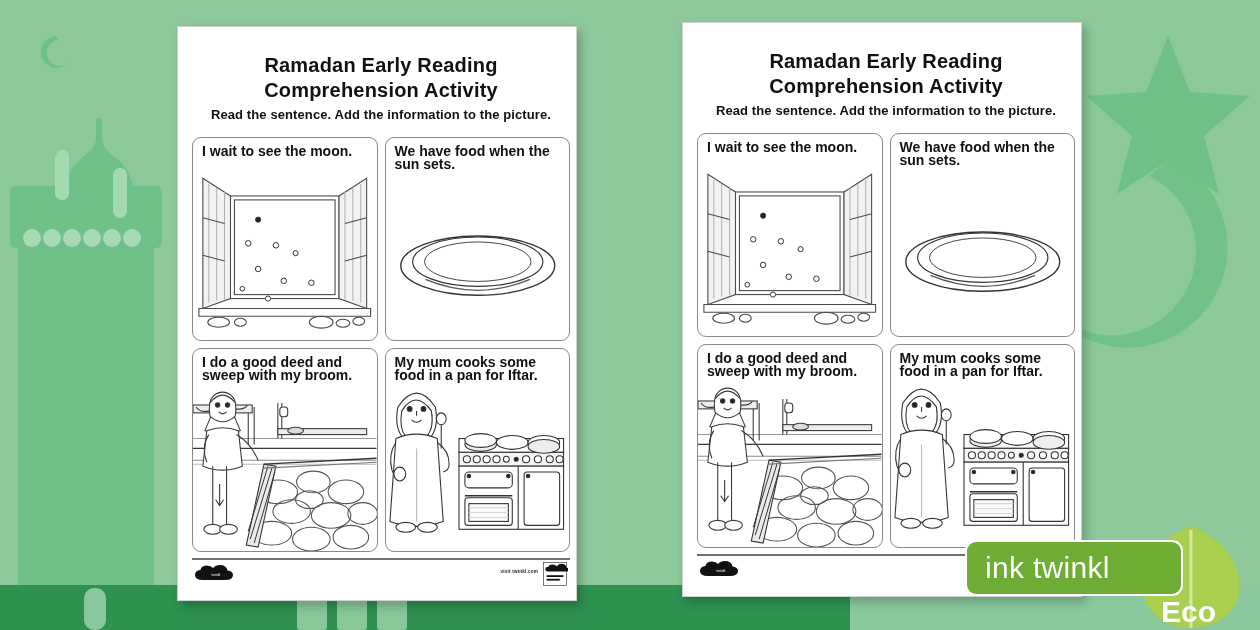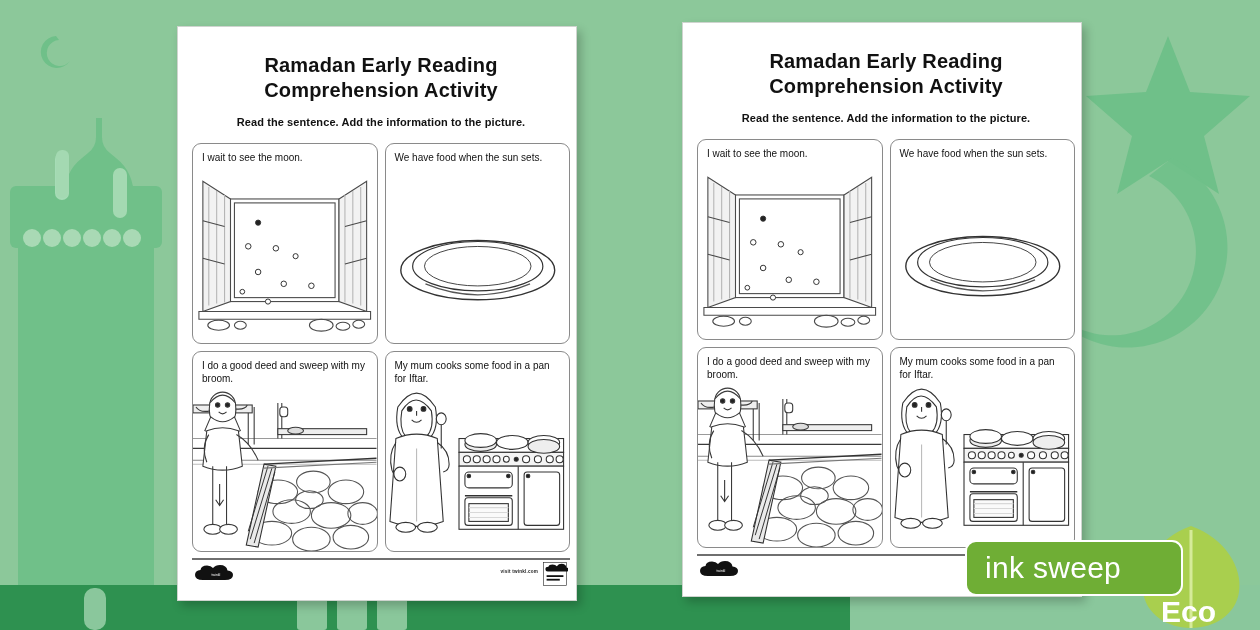--- a/index.html
+++ b/index.html
@@ -38,23 +38,23 @@
     font-weight: bold;
     font-size: 20px;
     line-height: 25px;
     letter-spacing: .2px;
     color: #111;
     margin-top: 12px;
   }
   .wk-subtitle {
     text-align: center;
     font-weight: bold;
-    font-size: 11px;
+    font-size: 13px;
     color: #111;
-    margin-top: 13px;
+    margin-top: 4px;
     letter-spacing: .1px;
   }
 
   .grid {
     margin-top: 15px;
     display: grid;
     grid-template-columns: 1fr 1fr;
     grid-template-rows: 1fr 1fr;
     gap: 7px;
     flex: 1 1 auto;
@@ -63,22 +63,22 @@
   .panel {
     border: 1px solid #8a8a8a;
     border-radius: 9px;
     position: relative;
     overflow: hidden;
     background: #fff;
   }
   .panel-text {
     position: absolute;
     top: 7px; left: 9px; right: 8px;
-    font-size: 10px;
-    font-weight: normal;
+    font-size: 14px;
+    font-weight: bold;
     line-height: 13px;
     color: #111;
     z-index: 3;
   }
   .panel-art {
     position: absolute;
     left: 0; right: 0; bottom: 0; top: 0;
   }
   .panel-art svg { width: 100%; height: 100%; display: block; }
 
@@ -602,18 +602,18 @@
   </div>
 
   <div class="eco-badge">
     <div class="eco-leaf-wrap">
       <svg viewBox="0 0 148 104" width="148" height="104">
         <path d="M74 2 C40 14 22 44 26 68 C29 90 50 104 74 104 C98 104 119 90 122 68 C126 44 108 14 74 2 Z" fill="#A9CF4E"></path>
         <path d="M74 6 L74 104" stroke="#D6EB9A" stroke-width="3" fill="none"></path>
       </svg>
     </div>
     <div class="eco-pill">
-      <span>ink sweep</span>
+      <span>ink twinkl</span>
     </div>
     <div class="eco-leaf-label">Eco</div>
   </div>
 
 </div>
 
 </body></html>

